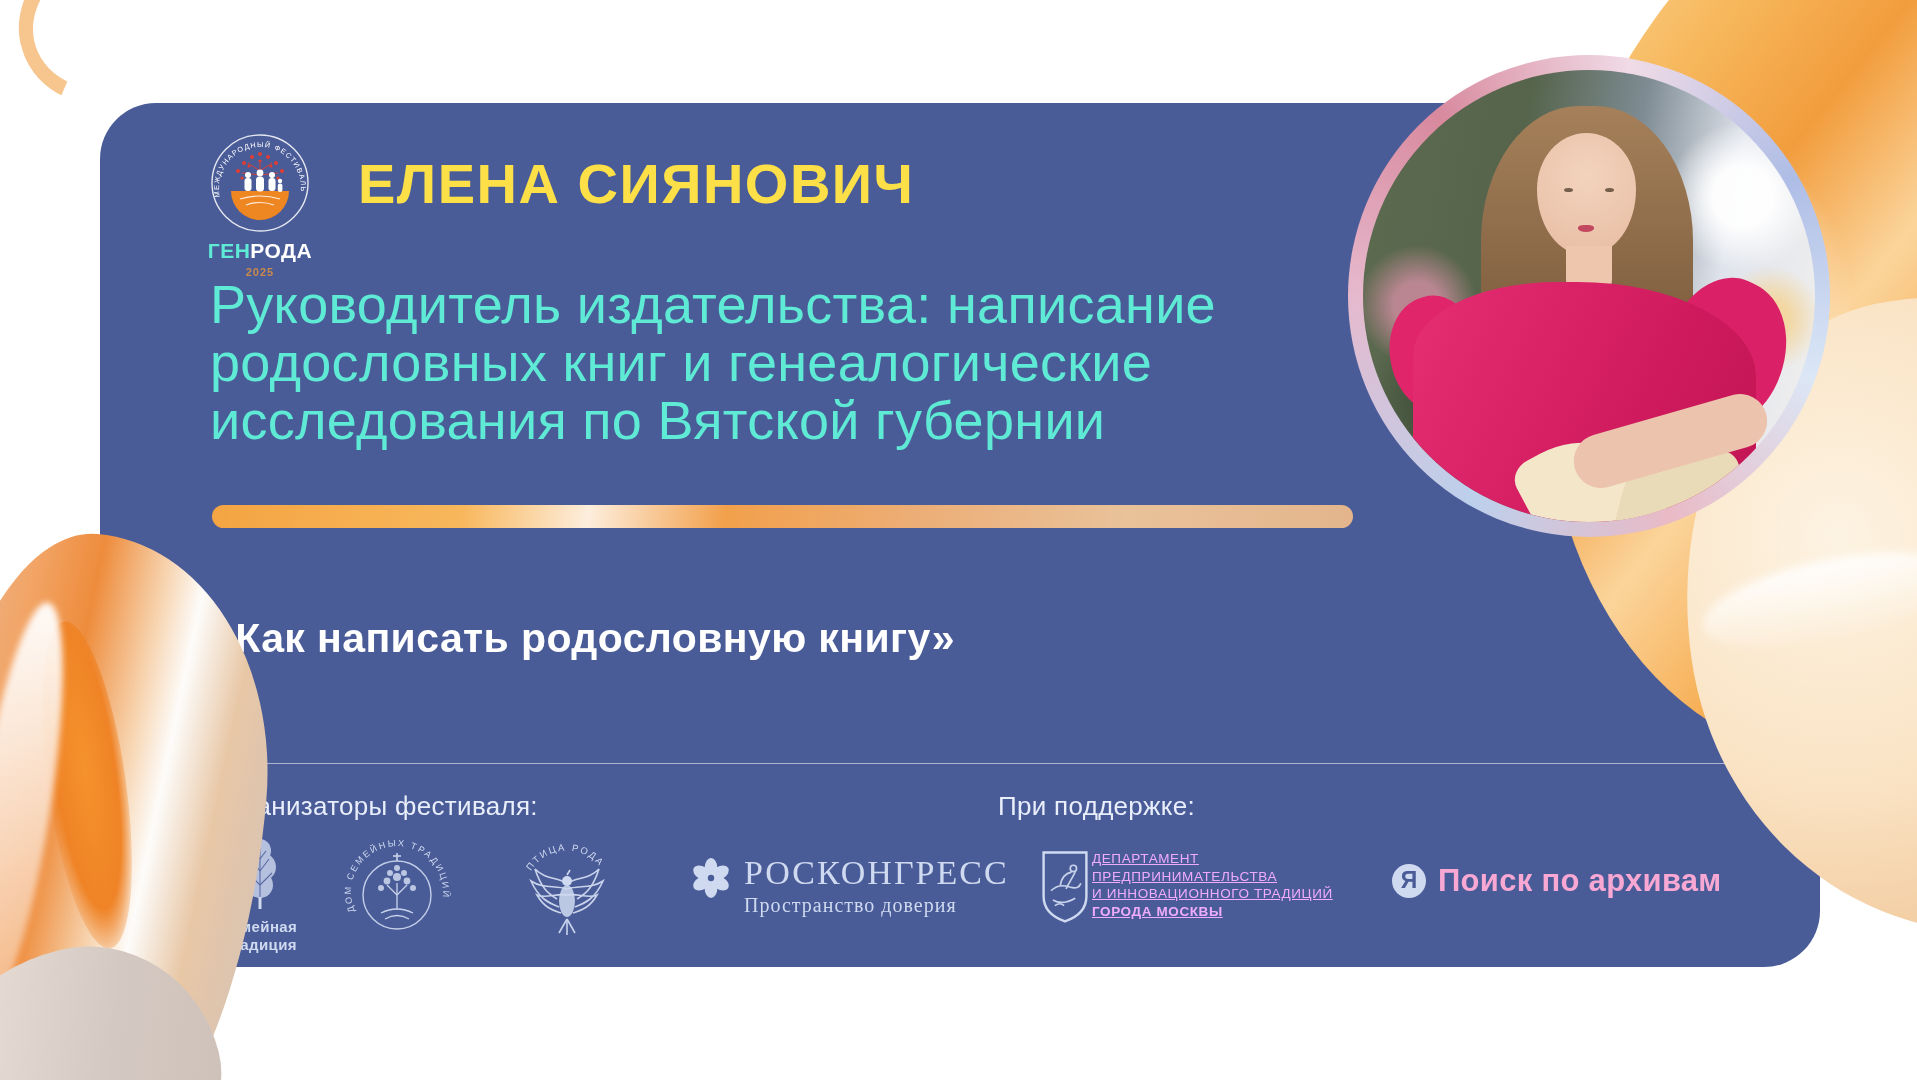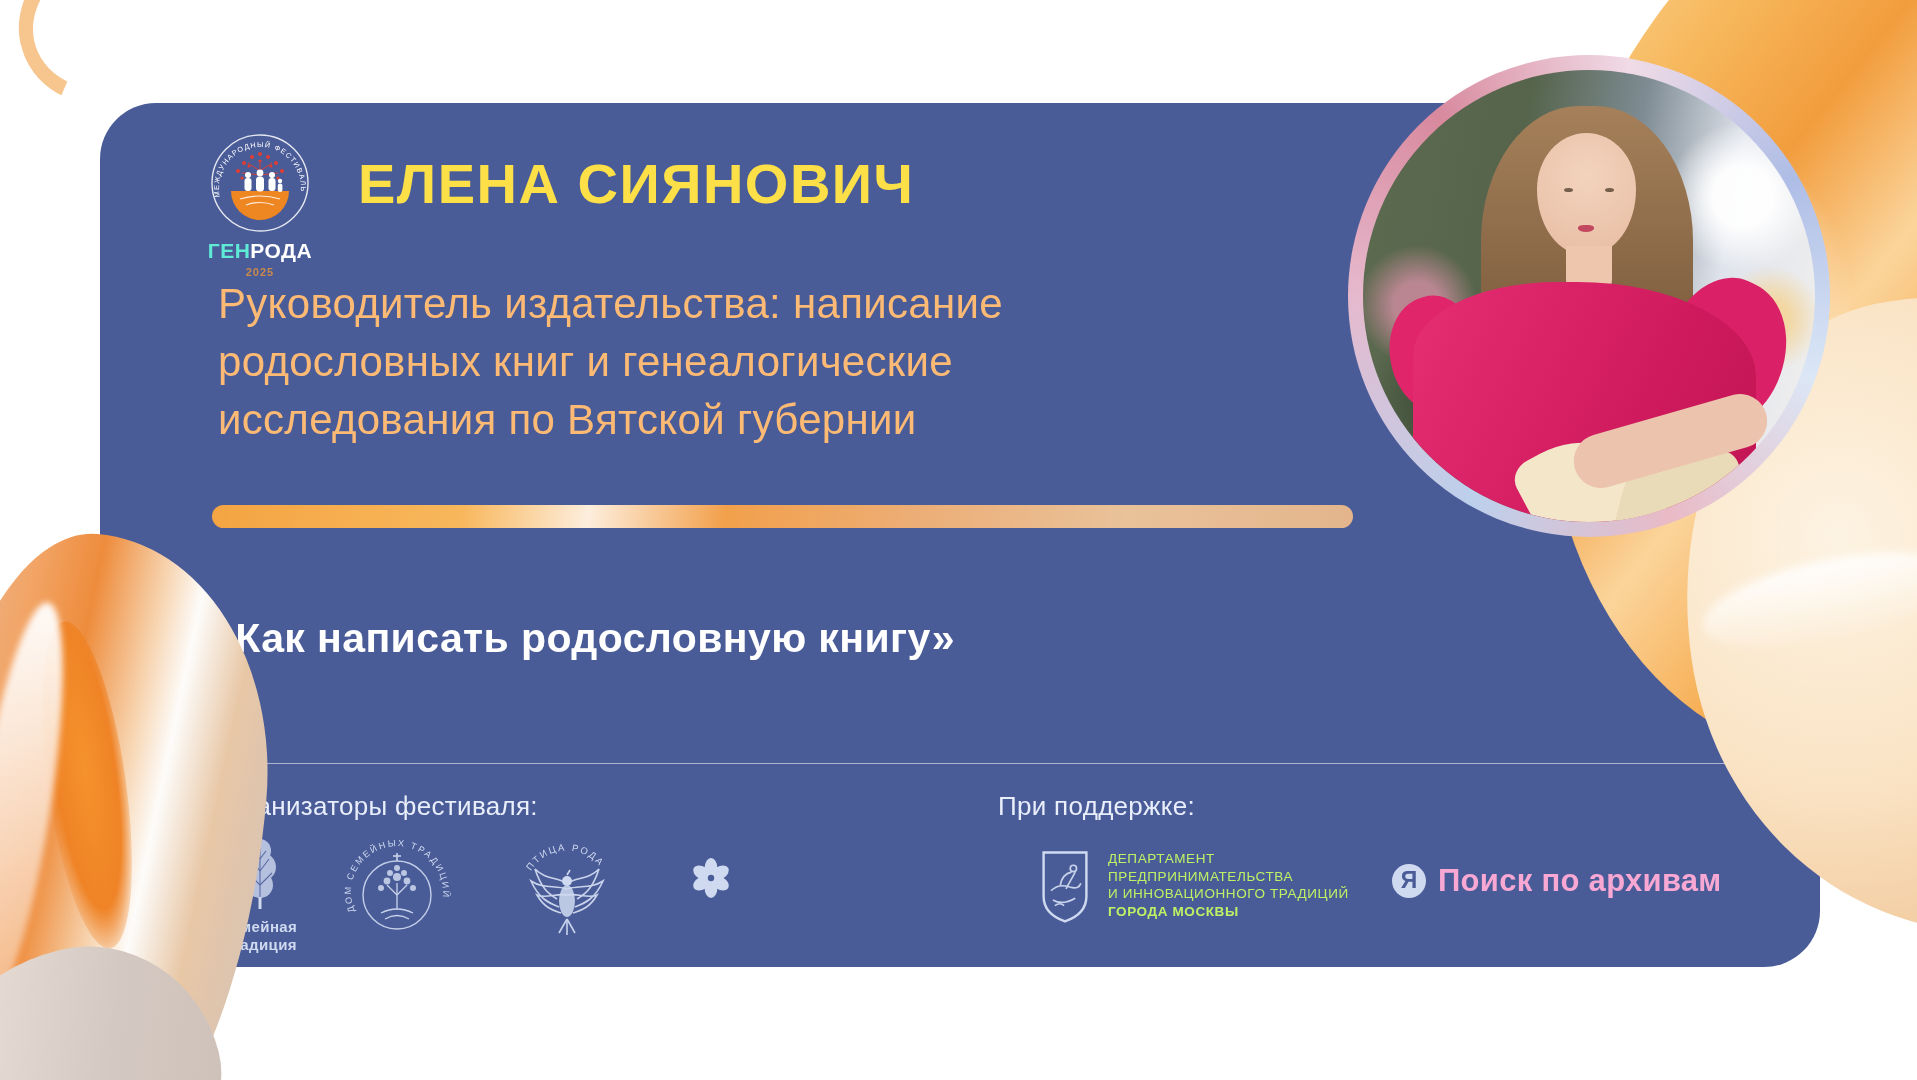--- a/index.html
+++ b/index.html
@@ -43,42 +43,42 @@
 
   
   .badge{position:absolute;left:104px;top:30px;width:112px;text-align:center;}
   .badge-title{margin-top:2px;font-size:21px;font-weight:800;letter-spacing:.5px;}
   .badge-title .red{color:#5eead4;}
   .badge-title .white{color:#ffffff;}
   .badge-year{margin-top:3px;font-size:11px;color:#c9894a;font-weight:700;letter-spacing:1px;}
 
   .speaker-name{position:absolute;left:258px;top:48px;font-size:56px;font-weight:800;
     letter-spacing:1.5px;color:#fde047;}
-  .speaker-role{position:absolute;left:118px;top:172px;color:#fdba74;font-size:42px;
+  .speaker-role{position:absolute;left:110px;top:172px;color:#5eead4;font-size:54px;
     font-weight:400;line-height:58px;letter-spacing:.3px;}
   .divider-bar{position:absolute;left:112px;top:402px;width:1141px;height:23px;border-radius:12px;
     background:linear-gradient(100deg,#f4a442 0%,#f8b75c 22%,#fdeedd 33%,#f2a04b 45%,#ecae77 62%,#e9c29a 80%,#e4b58c 100%);}
   .talk-title{position:absolute;left:112px;top:512px;font-size:41px;font-weight:700;
     color:#ffffff;letter-spacing:.4px;}
 
   .footer-line{position:absolute;left:0;top:660px;width:100%;height:1px;
     background:rgba(255,255,255,.55);}
   .section-label{position:absolute;font-size:26px;color:#e9eefb;letter-spacing:.3px;}
   .label-organizers{left:112px;top:688px;}
   .label-support{left:898px;top:688px;}
   .ft-block{position:absolute;text-align:center;color:#cfdaf0;}
   .ft-tree{left:112px;top:732px;width:96px;}
   .ft-tree-label{font-size:15px;font-weight:700;line-height:16px;letter-spacing:.4px;margin-top:2px;}
   .ft-dom{left:238px;top:732px;width:118px;}
   .ft-bird{left:402px;top:734px;width:130px;}
   .ros{position:absolute;left:588px;top:752px;display:flex;align-items:flex-start;gap:10px;color:#cfdaf0;}
   .ros-name{font-family:"Liberation Serif","DejaVu Serif",serif;font-size:34px;letter-spacing:2px;line-height:36px;}
   .ros-tag{font-family:"Liberation Serif","DejaVu Serif",serif;font-size:20px;letter-spacing:1px;margin-top:3px;}
 
-  .dept{position:absolute;left:938px;top:744px;display:flex;gap:16px;color:#bef264;}
+  .dept{position:absolute;left:938px;top:744px;display:flex;color:#f0abfc;text-decoration:underline;}
   .dept-text{font-size:13.5px;line-height:17.5px;letter-spacing:.6px;padding-top:3px;}
   .dept-text .bold{font-weight:700;}
 
   .yx{position:absolute;left:1292px;top:760px;display:flex;align-items:center;gap:12px;}
   .ya-circle{width:34px;height:34px;border-radius:50%;background:#cfd9f0;color:#4a5c98;
     font-weight:800;font-size:23px;display:flex;align-items:center;justify-content:center;padding-bottom:2px;box-sizing:border-box;}
   .yx-label{font-size:31px;font-weight:600;color:#f9a8d4;letter-spacing:.3px;}
 
   
   .photo{position:absolute;left:1348px;top:55px;width:482px;height:482px;border-radius:50%;
@@ -280,20 +280,24 @@
           <ellipse cx="23" cy="13" rx="6.4" ry="10" transform="rotate(60 23 23)"></ellipse>
           <ellipse cx="23" cy="13" rx="6.4" ry="10" transform="rotate(120 23 23)"></ellipse>
           <ellipse cx="23" cy="13" rx="6.4" ry="10" transform="rotate(180 23 23)"></ellipse>
           <ellipse cx="23" cy="13" rx="6.4" ry="10" transform="rotate(240 23 23)"></ellipse>
           <ellipse cx="23" cy="13" rx="6.4" ry="10" transform="rotate(300 23 23)"></ellipse>
         </g>
         <g fill="#4a5c98">
           <circle cx="23" cy="23" r="3.2"></circle>
         </g>
       </svg>
+      <div>
+        <div class="ros-name">РОСКОНГРЕСС</div>
+        <div class="ros-tag">Пространство доверия</div>
+      </div>
     </div>
 
     <div class="dept">
       <svg width="54" height="80" viewBox="0 0 58 84">
         <path d="M6,5 H52 V52 Q52,71 29,79 Q6,71 6,52 Z" fill="none" stroke="#cfdaf0" stroke-width="2.6"></path>
         <g stroke="#cfdaf0" stroke-width="1.8" fill="none" opacity=".95">
           <path d="M14,46 Q22,38 34,42 Q44,45 46,38"></path>
           <path d="M16,56 Q26,62 40,54"></path>
           <path d="M24,40 Q26,28 36,26"></path>
           <circle cx="38" cy="22" r="3.4"></circle>

